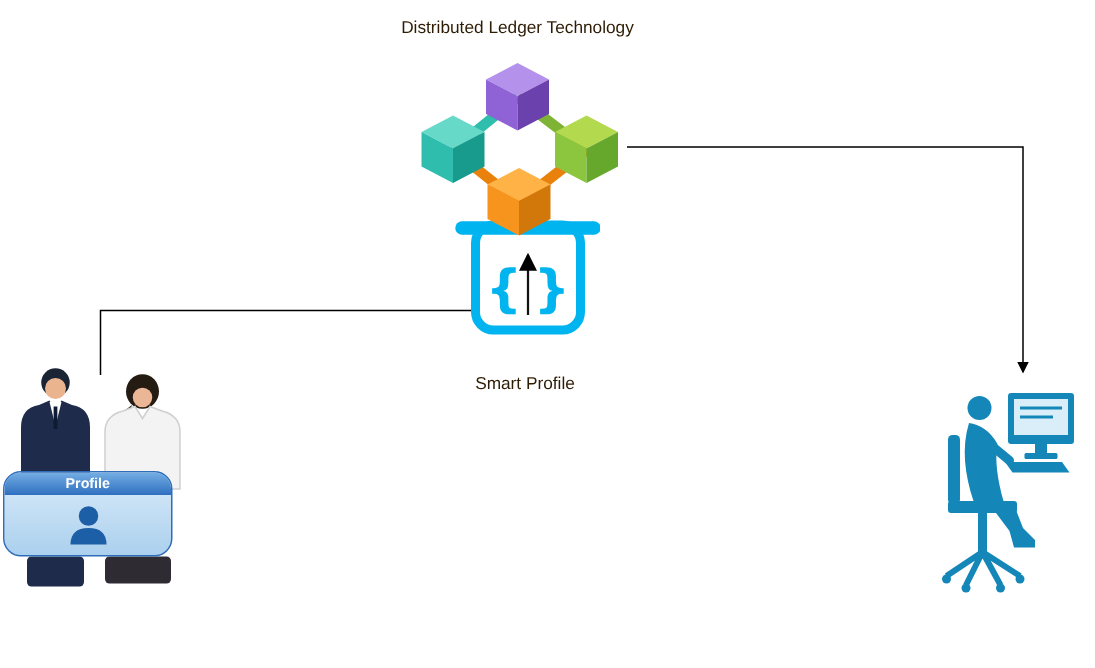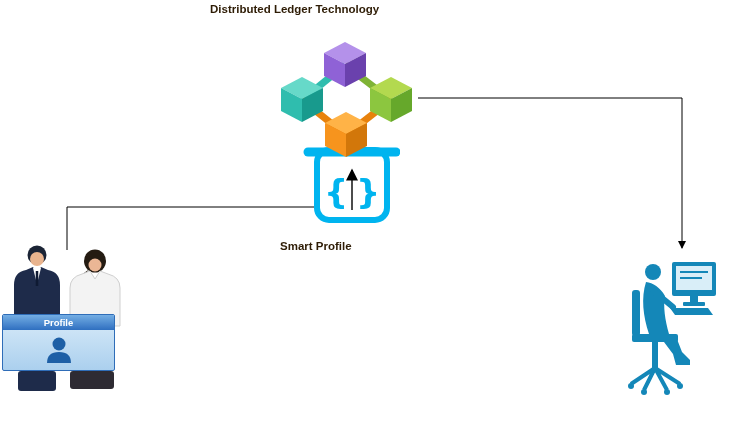--- a/index.html
+++ b/index.html
@@ -1,24 +1,24 @@
 <!DOCTYPE html>
 <html><head>
 <meta charset="utf-8">
 <style>
   html,body{margin:0;padding:0;}
   .canvas{
     position:relative;width:730px;height:445px;background:#ffffff;
     font-family:"Liberation Sans",sans-serif;overflow:hidden;
   }
-  .lbl{position:absolute;font-weight:bold;font-size:11.5px;color:#2e1c05;text-align:left;}
+  .lbl{position:absolute;font-weight:normal;font-size:11.5px;color:#2e1c05;text-align:center;margin-top:10px;}
   .layer{position:absolute;}
   .profile-panel{
     position:absolute;left:2px;top:314px;width:113px;height:57px;
-    border:1px solid #2f6db8;border-radius:2px;
+    border:1px solid #2f6db8;border-radius:12px;
     background:linear-gradient(#d9ebf9,#abd0ee);
     box-sizing:border-box;z-index:4;overflow:hidden;
   }
   .profile-header{
     height:15px;line-height:15px;text-align:center;color:#ffffff;
     font-size:9.5px;font-weight:bold;
     background:linear-gradient(#74aee4,#2f6fc0);
   }
   .profile-body{display:flex;justify-content:center;align-items:center;height:40px;}
 </style>

